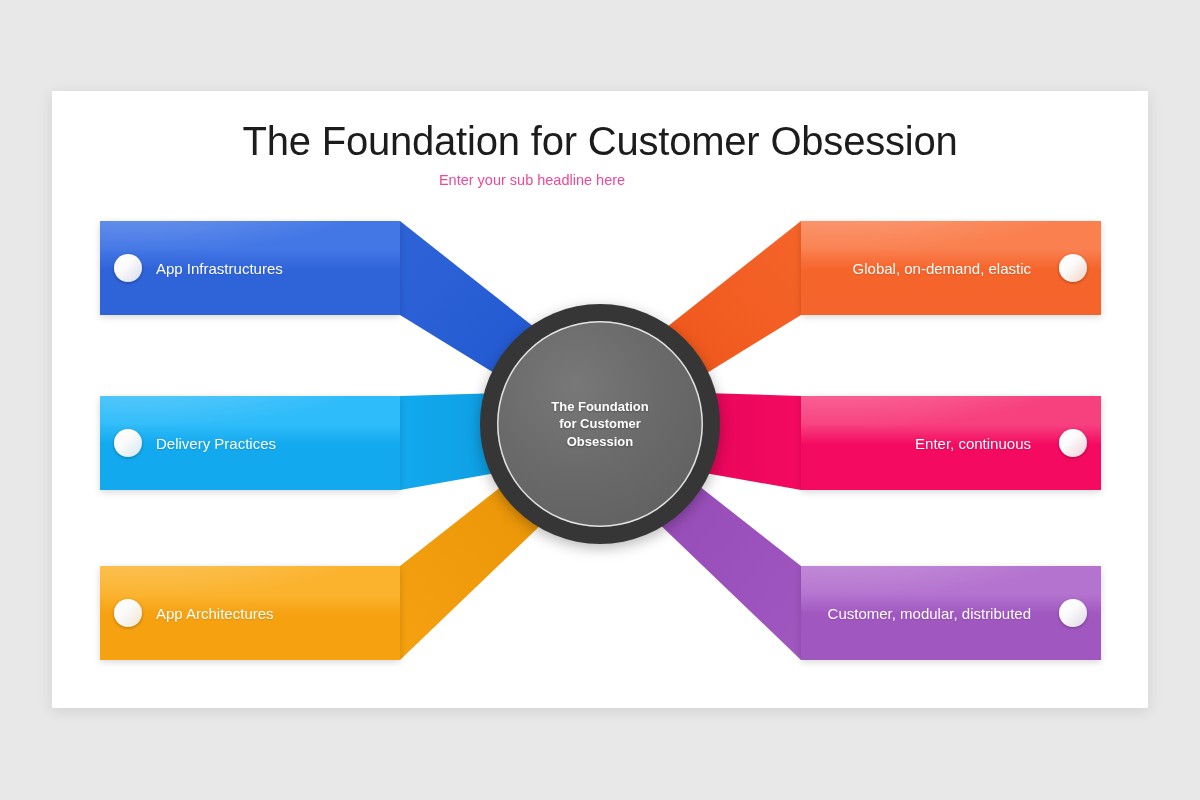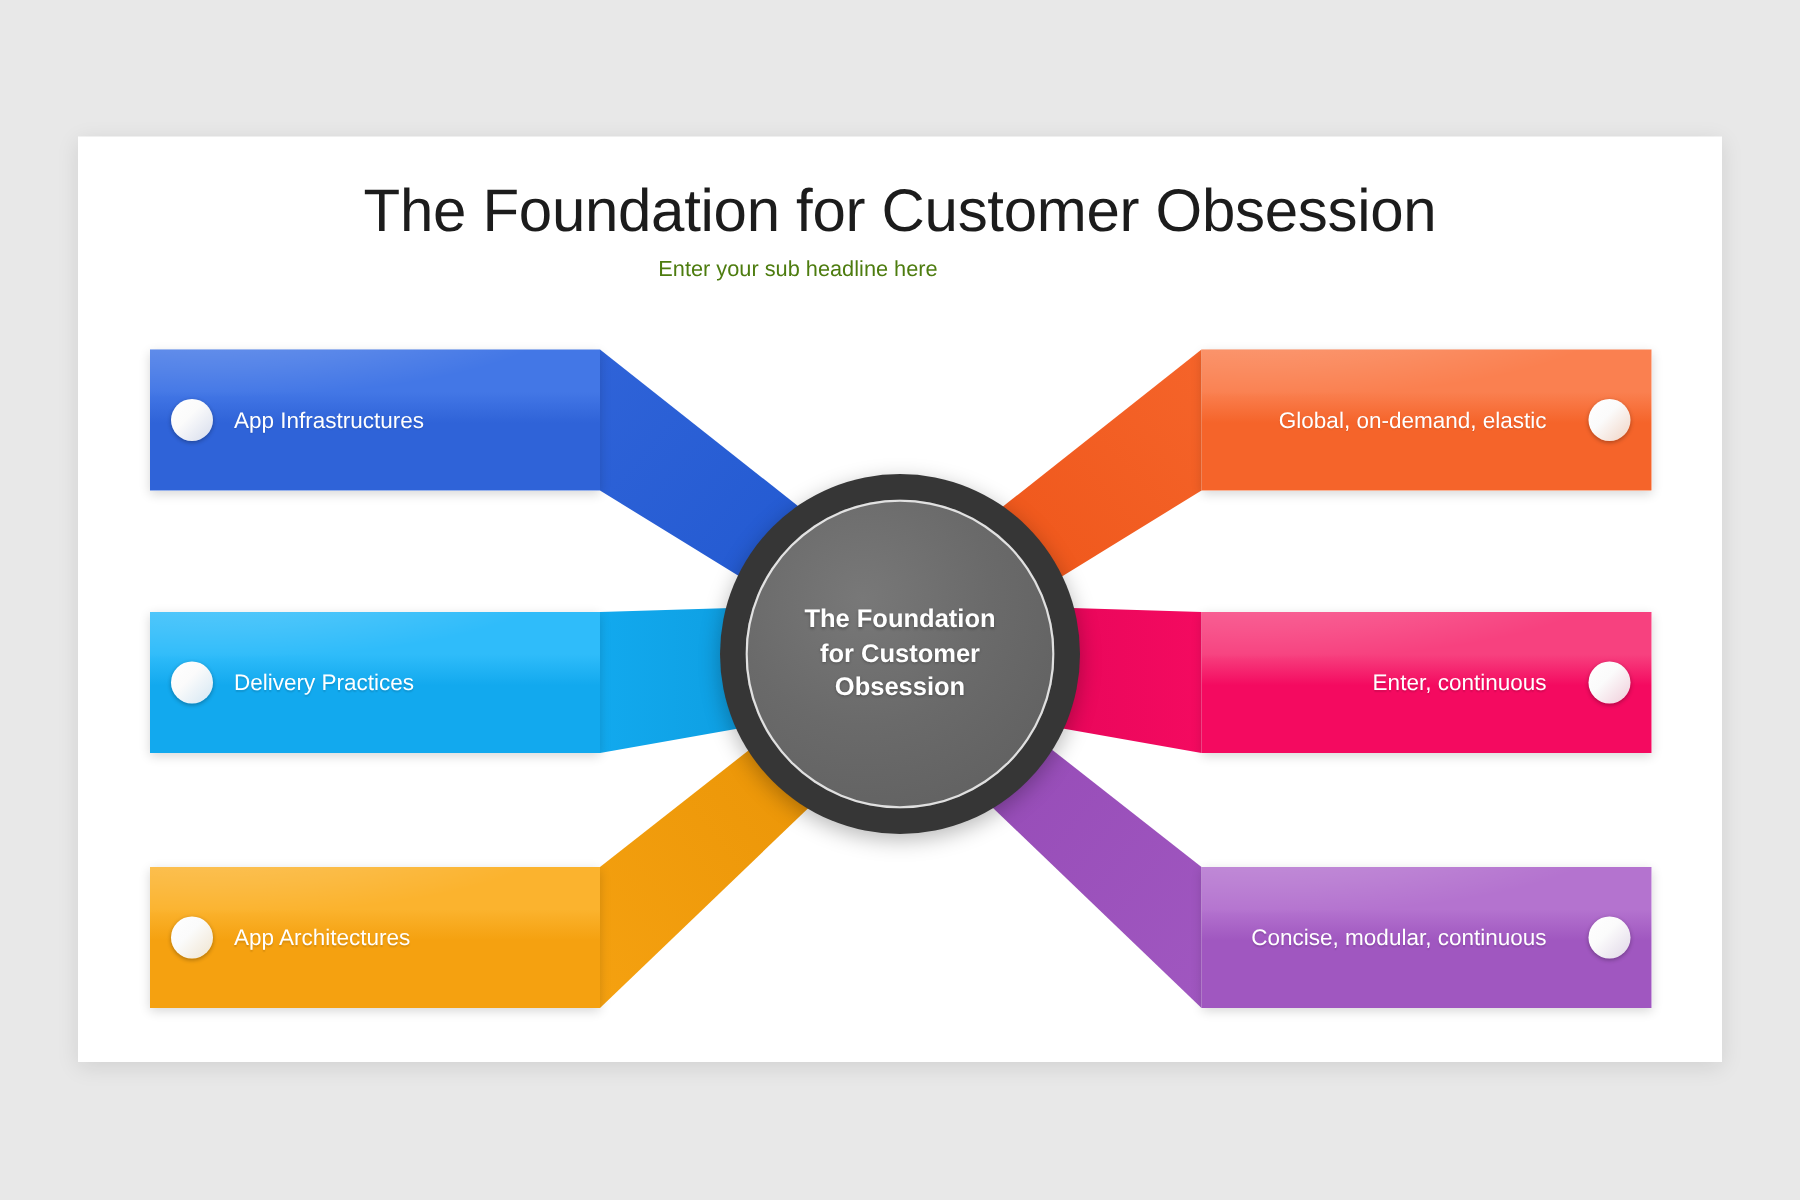--- a/index.html
+++ b/index.html
@@ -36,28 +36,28 @@
     white-space: nowrap;
   }
   #page-subtitle {
     position: absolute;
     left: 0;
     top: 81px;
     width: 960px;
     text-align: center;
     font-size: 14.5px;
     font-weight: 400;
-    color: #4d7c0f;
+    color: #ec4899;
   }
 
   
   #diagram {
     position: absolute;
     left: 0;
-    top: 12px;
+    top: 0;
     width: 996px;
     height: 617px;
   }
   #tails-svg {
     position: absolute;
     left: 0;
     top: 0;
     width: 1096px;
     height: 617px;
   }
@@ -120,21 +120,21 @@
     width: 206px;
     height: 206px;
     border-radius: 50%;
     background: radial-gradient(circle at 38% 32%, #787878 0%, #6a6a6a 45%, #5d5d5d 100%);
     box-shadow: inset 0 0 0 1.5px rgba(255,255,255,0.80);
     display: flex;
     align-items: center;
     justify-content: center;
   }
   #center-label {
-    font-size: 17px;
+    font-size: 13px;
     font-weight: bold;
     color: #ffffff;
     text-align: center;
     line-height: 1.33;
     white-space: pre-line;
     text-shadow: 0 1px 2px rgba(0,0,0,0.28);
   }
 </style>
 </head>
 <body>
@@ -212,21 +212,21 @@
     </div>
 
     <div class="bar bar-right" id="bar-4" style="top: 305px; background: linear-gradient(rgb(247, 65, 127) 0%, rgb(247, 65, 127) 30%, rgb(244, 10, 96) 52%, rgb(244, 10, 96) 100%);">
       <span class="bar-sheen" style="background: radial-gradient(130% 95% at 12% -25%, rgba(255, 255, 255, 0.26) 0%, rgba(255, 255, 255, 0.1) 40%, rgba(255, 255, 255, 0) 62%);"></span>
       <span class="bar-label">Enter, continuous</span>
       <span class="bullet" id="bullet-4" style="background: linear-gradient(135deg, rgb(255, 255, 255) 0%, rgb(251, 251, 251) 42%, rgb(240, 204, 217) 100%);"></span>
     </div>
 
     <div class="bar bar-right" id="bar-5" style="top: 475px; background: linear-gradient(rgb(180, 115, 207) 0%, rgb(180, 115, 207) 30%, rgb(160, 87, 192) 52%, rgb(160, 87, 192) 100%);">
       <span class="bar-sheen" style="background: radial-gradient(130% 95% at 12% -25%, rgba(255, 255, 255, 0.26) 0%, rgba(255, 255, 255, 0.1) 40%, rgba(255, 255, 255, 0) 62%);"></span>
-      <span class="bar-label">Concise, modular, continuous</span>
+      <span class="bar-label">Customer, modular, distributed</span>
       <span class="bullet" id="bullet-5" style="background: linear-gradient(135deg, rgb(255, 255, 255) 0%, rgb(251, 251, 251) 42%, rgb(224, 214, 231) 100%);"></span>
     </div>
 
     <div id="center-node">
       <div id="center-node-inner">
         <div id="center-label">The Foundation
 for Customer
 Obsession</div>
       </div>
     </div>

